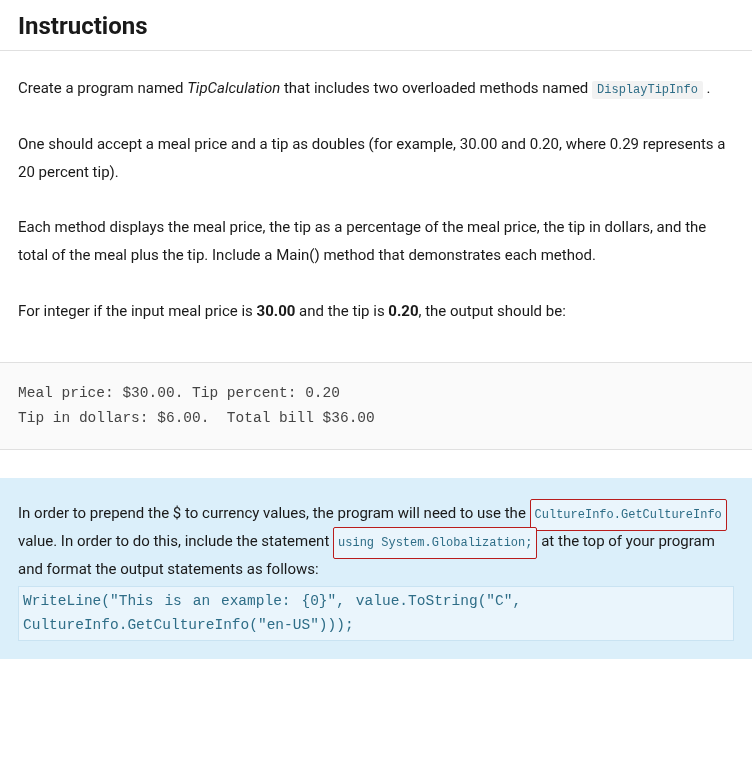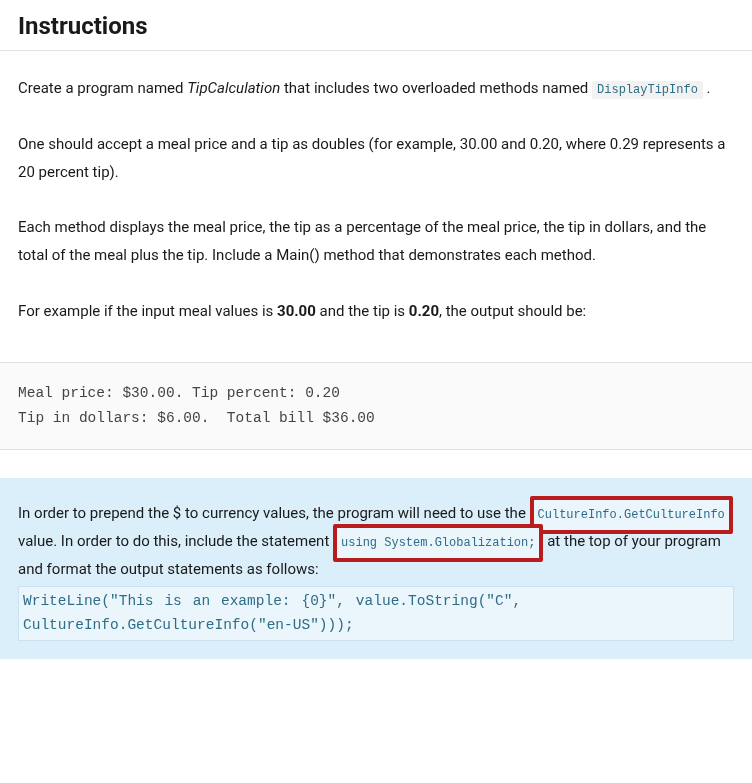--- a/index.html
+++ b/index.html
@@ -65,21 +65,21 @@
     .info-box {
       background: #dbeffa;
       padding: 22px 18px 18px 18px;
       font-size: 15px;
       line-height: 1.85;
       color: #1a1a1a;
     }
     .info-box code.inline {
       background: #eaf5fc;
       color: #2e6d87;
-      border: 4px solid #b91c1c;
+      border: 1px solid #b91c1c;
       padding: 8px 4px;
     }
     .info-box .code-line {
       font-family: "SFMono-Regular", Consolas, "Liberation Mono", Menlo, monospace;
       background: #eaf5fc;
       color: #2e6d87;
       border: 1px solid #c9e3f2;
       padding: 2px 4px;
       font-size: 14.5px;
       line-height: 1.7;
@@ -100,21 +100,21 @@
   <p class="para">
     <span>Create a program named </span><em>TipCalculation</em><span> that includes two overloaded methods named </span><code class="inline">DisplayTipInfo</code><span> .</span>
   </p>
 
   <p class="para">One should accept a meal price and a tip as doubles (for example, 30.00 and 0.20, where 0.29 represents a 20 percent tip).</p>
 
 
   <p class="para">Each method displays the meal price, the tip as a percentage of the meal price, the tip in dollars, and the total of the meal plus the tip. Include a Main() method that demonstrates each method.</p>
 
   <p class="para" style="margin-bottom:18px;">
-    <span>For example if the input meal values is </span><strong>30.00</strong><span> and the tip is </span><strong>0.20</strong><span>, the output should be:</span>
+    <span>For integer if the input meal price is </span><strong>30.00</strong><span> and the tip is </span><strong>0.20</strong><span>, the output should be:</span>
   </p>
 
 </div>
 
 <div class="code-block-wrapper">
   <div class="code-block">Meal price: $30.00. Tip percent: 0.20
 Tip in dollars: $6.00.  Total bill $36.00</div>
 </div>
 
 <div class="info-box">

